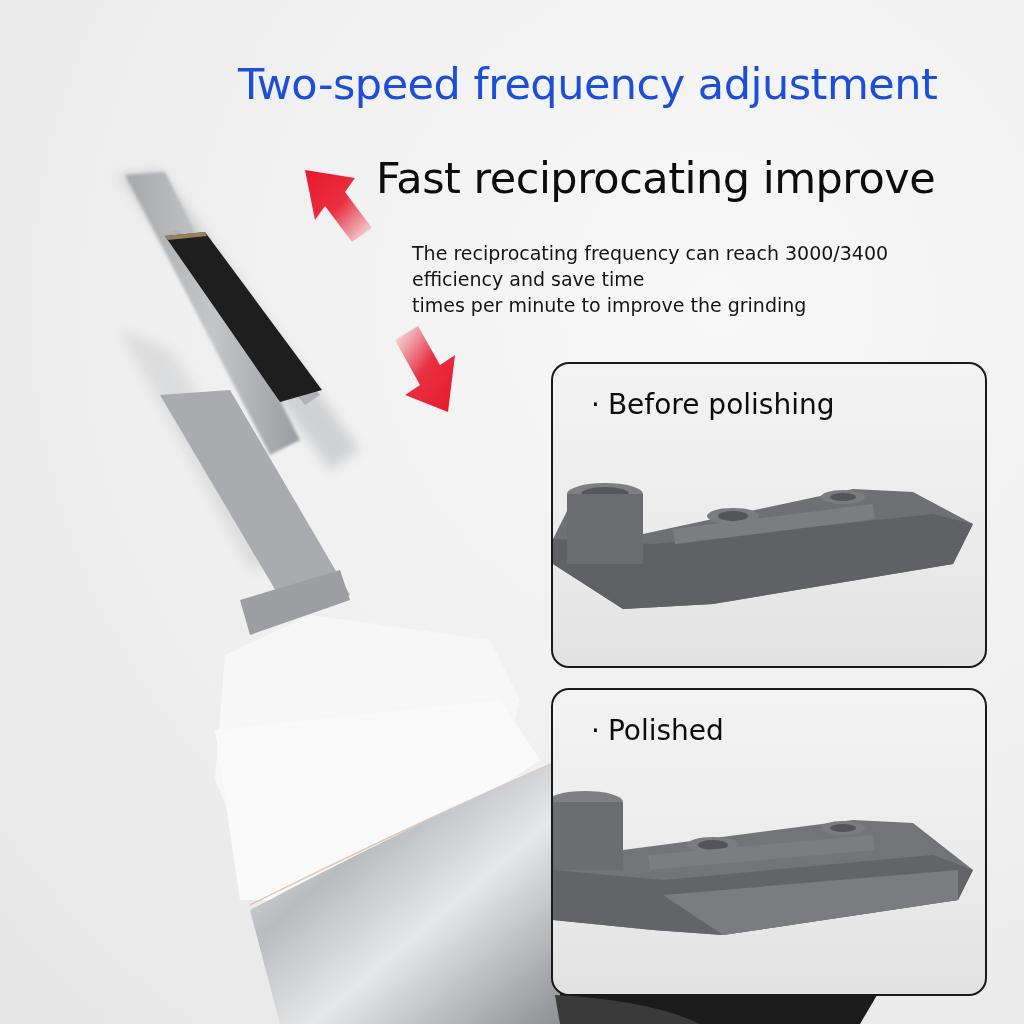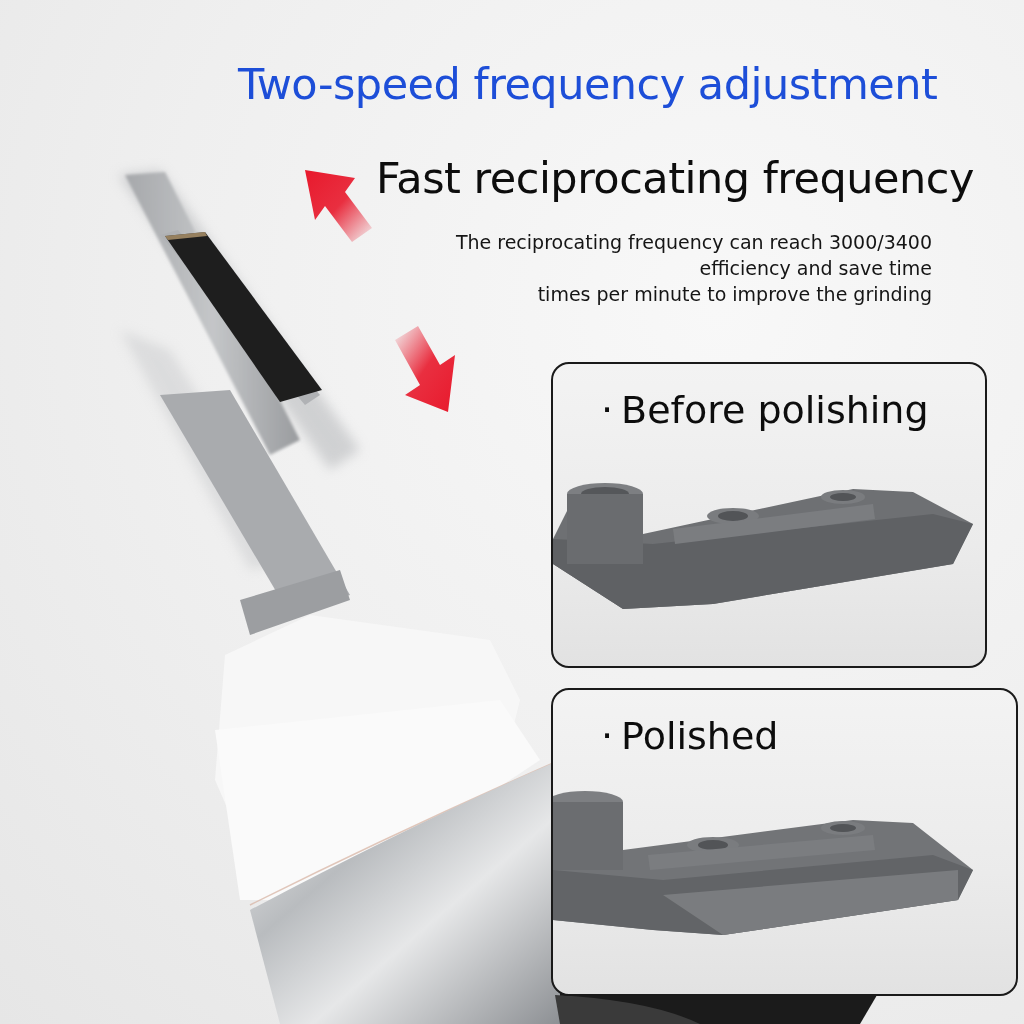--- a/index.html
+++ b/index.html
@@ -13,36 +13,36 @@
   
   .title {
     left:238px; top:58px; font-size:43px; color:#1d4ed8; letter-spacing:-0.5px;
     white-space:nowrap; line-height:52px;
   }
   .subtitle {
     left:376px; top:152px; font-size:43px; color:#0d0d0d; letter-spacing:-0.5px;
     white-space:nowrap; line-height:52px;
   }
   .desc {
-    left:412px; top:229px; width:520px; font-size:19px; line-height:26px; color:#151515;text-align:right;
+    left:412px; top:240px; width:520px; font-size:19px; line-height:26px; color:#151515;
   }
   .desc div { white-space:nowrap; }
 
   
   .tool-layer { left:0; top:0; width:1024px; height:1024px; pointer-events:none; }
 
   
   .panel {
     border:2px solid #1a1a1a; border-radius:18px; overflow:hidden;
     background: linear-gradient(180deg, #f3f3f3 0%, #ebebeb 60%, #e2e2e2 100%);
   }
   .panel-1 { left:551px; top:362px; width:432px; height:302px; }
-  .panel-2 { left:551px; top:688px; width:432px; height:304px;padding-left:31px; }
+  .panel-2 { left:551px; top:688px; width:432px; height:304px; }
   .panel-label {
-    position:absolute; left:48px; top:24px; font-size:38px; color:#0d0d0d; white-space:nowrap;
+    position:absolute; left:38px; top:24px; font-size:28px; color:#0d0d0d; white-space:nowrap;
   }
   .panel-label .dot { margin-right:8px; }
   .panel svg { position:absolute; left:0; top:0; }
 </style>
 </head>
 <body>
 
 <svg class="abs tool-layer" width="1024" height="1024" viewBox="0 0 1024 1024">
   <defs>
     <linearGradient id="metal" x1="0" y1="0" x2="1" y2="1">
@@ -97,21 +97,21 @@
 
   <g>
     <path d="M305 170 L355 178 L345 192 L372 228 L352 242 L325 206 L315 220 Z" fill="url(#redUp)"></path>
   </g>
   <g>
     <path d="M395 340 L418 326 L440 365 L455 355 L448 412 L405 395 L420 385 Z" fill="url(#redDown)"></path>
   </g>
 </svg>
 
 <div class="abs title">Two-speed frequency adjustment</div>
-<div class="abs subtitle">Fast reciprocating frequency</div>
+<div class="abs subtitle">Fast reciprocating improve</div>
 
 <div class="abs desc">
   <div>The reciprocating frequency can reach 3000/3400</div>
   <div>efficiency and save time</div>
   <div>times per minute to improve the grinding</div>
 </div>
 
 <div class="abs panel panel-1">
   <svg width="432" height="302" viewBox="0 0 432 302">
     <path d="M0 175 L20 135 L80 130 L90 170 L300 125 L360 128 L420 160 L400 200 L160 240 L70 245 L0 200 Z" fill="#6e7073"></path>

